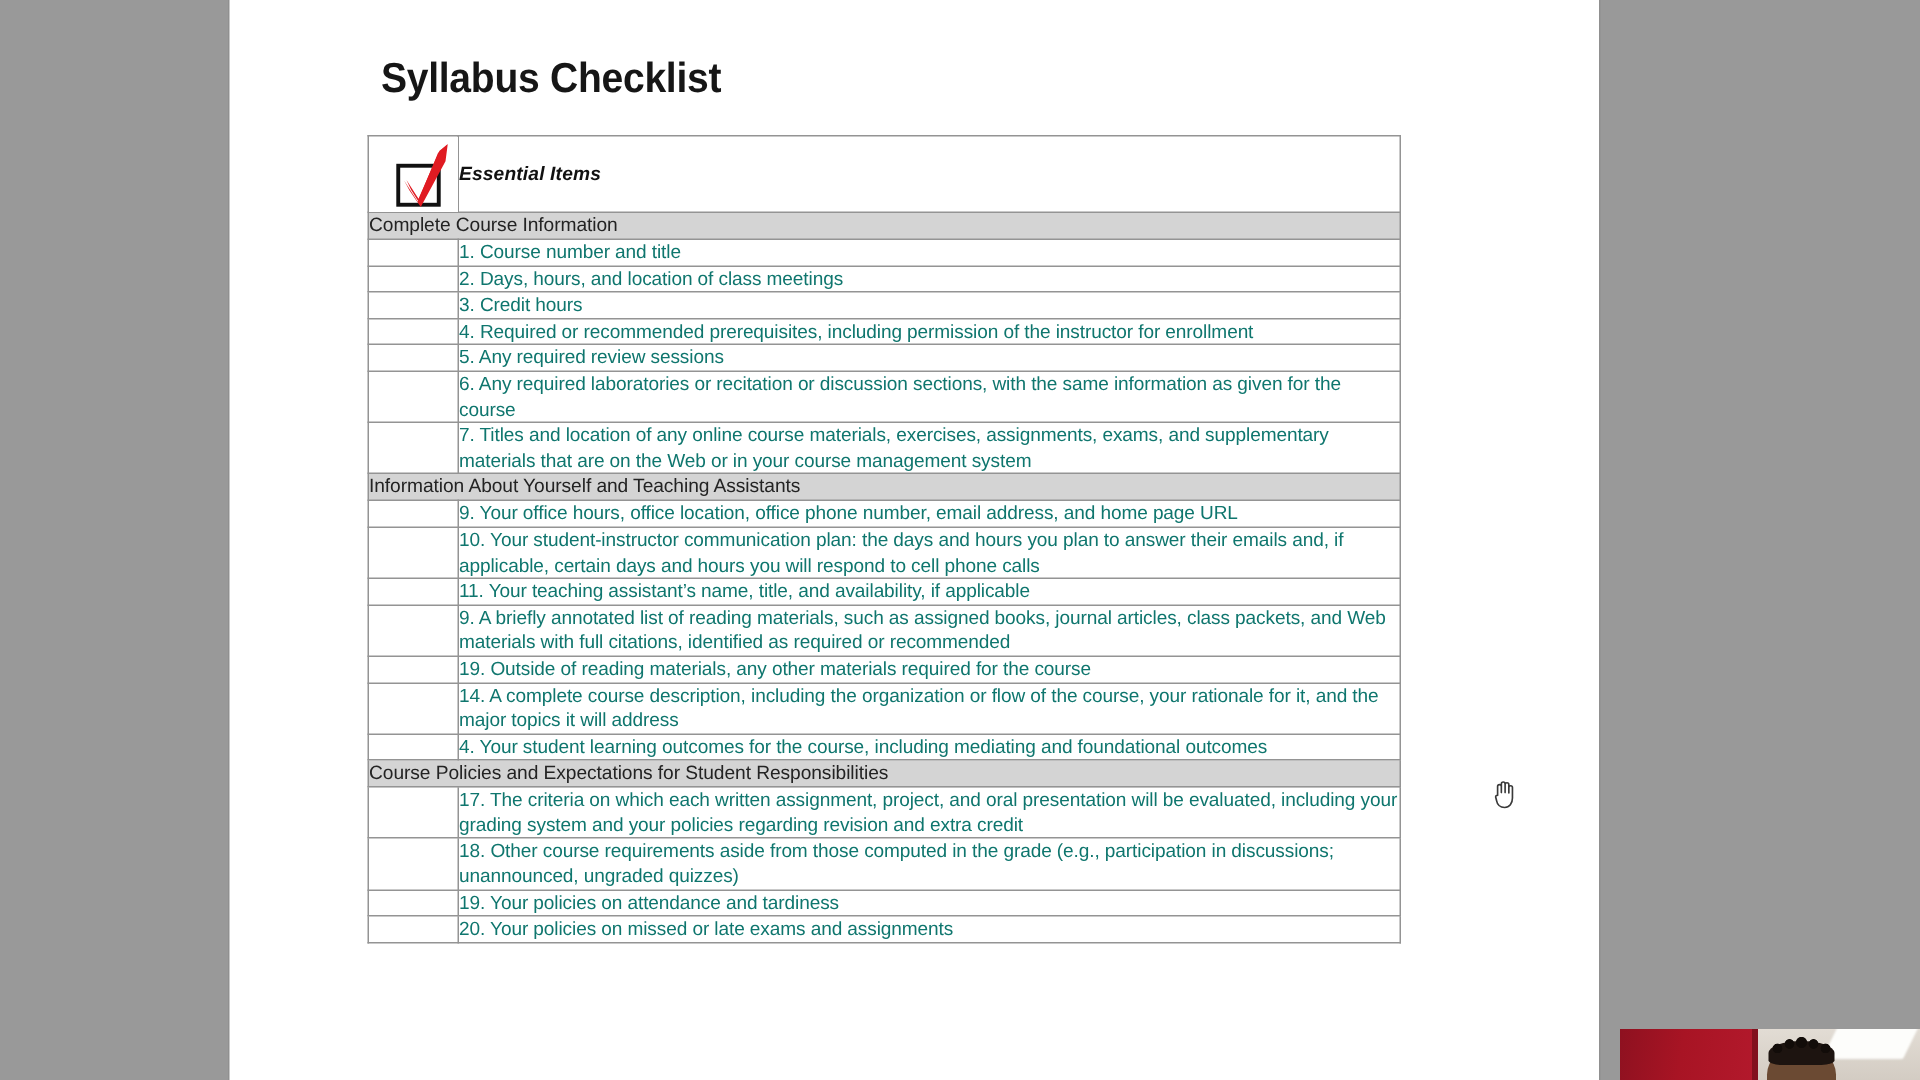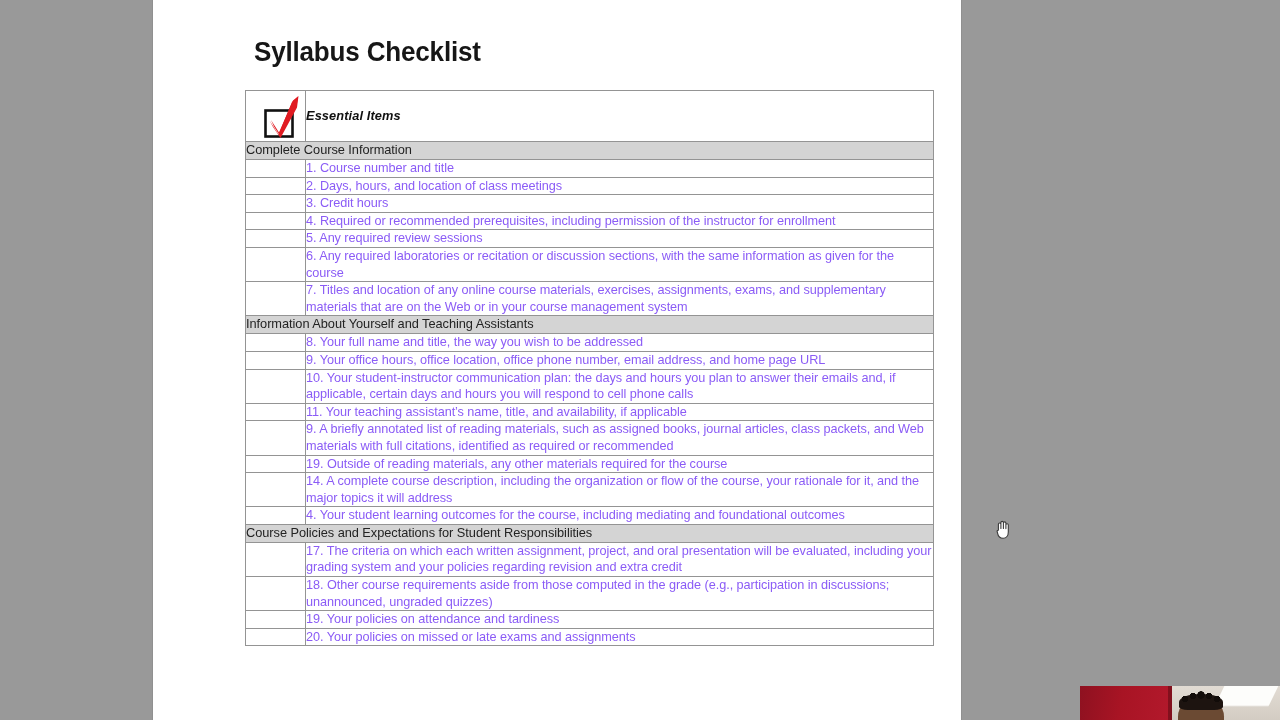--- a/index.html
+++ b/index.html
@@ -20,21 +20,21 @@
     position: absolute;
     inset: 0;
     background: #999999;
   }
 
   
   #page {
     position: absolute;
     left: 153px;
     top: 0;
-    width: 808px;
+    width: 913px;
     height: 720px;
     background: #ffffff;
     box-shadow: 0 0 0 1px rgba(0,0,0,0.06);
     overflow: hidden;
   }
 
   #page-title {
     position: absolute;
     left: 101px;
     top: 36px;
@@ -107,21 +107,21 @@
   }
 
   
   .item-check {
     background: #ffffff;
   }
   .item-text {
     padding: 2px 8px 3px 8px;
     line-height: 16.6px;
     letter-spacing: -0.06px;
-    color: #8b5cf6;
+    color: #0f766e;
     font-size: 12.7px;
   }
 
   
   #cursor {
     position: absolute;
     left: 993px;
     top: 518px;
     width: 20px;
     height: 22px;
@@ -245,24 +245,20 @@
           <tr>
             <td class="item-check"></td>
             <td class="item-text">6. Any required laboratories or recitation or discussion sections, with the same information as given for the course</td>
           </tr>
           <tr>
             <td class="item-check"></td>
             <td class="item-text">7. Titles and location of any online course materials, exercises, assignments, exams, and supplementary materials that are on the Web or in your course management system</td>
           </tr>
           <tr class="section-row">
             <td colspan="2">Information About Yourself and Teaching Assistants</td>
-          </tr>
-          <tr>
-            <td class="item-check"></td>
-            <td class="item-text">8. Your full name and title, the way you wish to be addressed</td>
           </tr>
           <tr>
             <td class="item-check"></td>
             <td class="item-text">9. Your office hours, office location, office phone number, email address, and home page URL</td>
           </tr>
           <tr>
             <td class="item-check"></td>
             <td class="item-text">10. Your student-instructor communication plan: the days and hours you plan to answer their emails and, if applicable, certain days and hours you will respond to cell phone calls</td>
           </tr>
           <tr>

